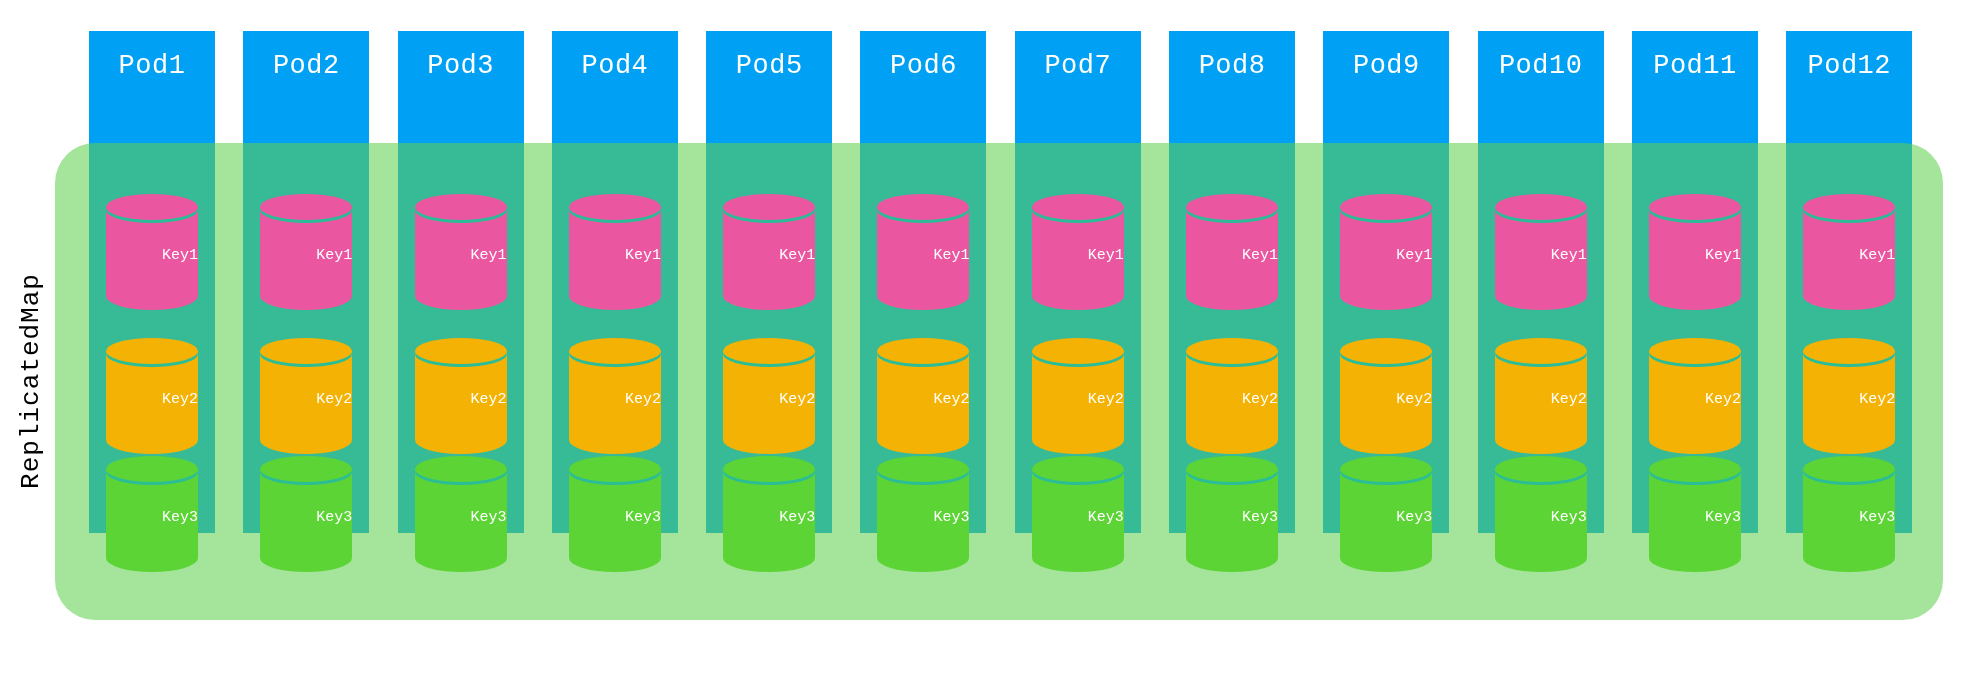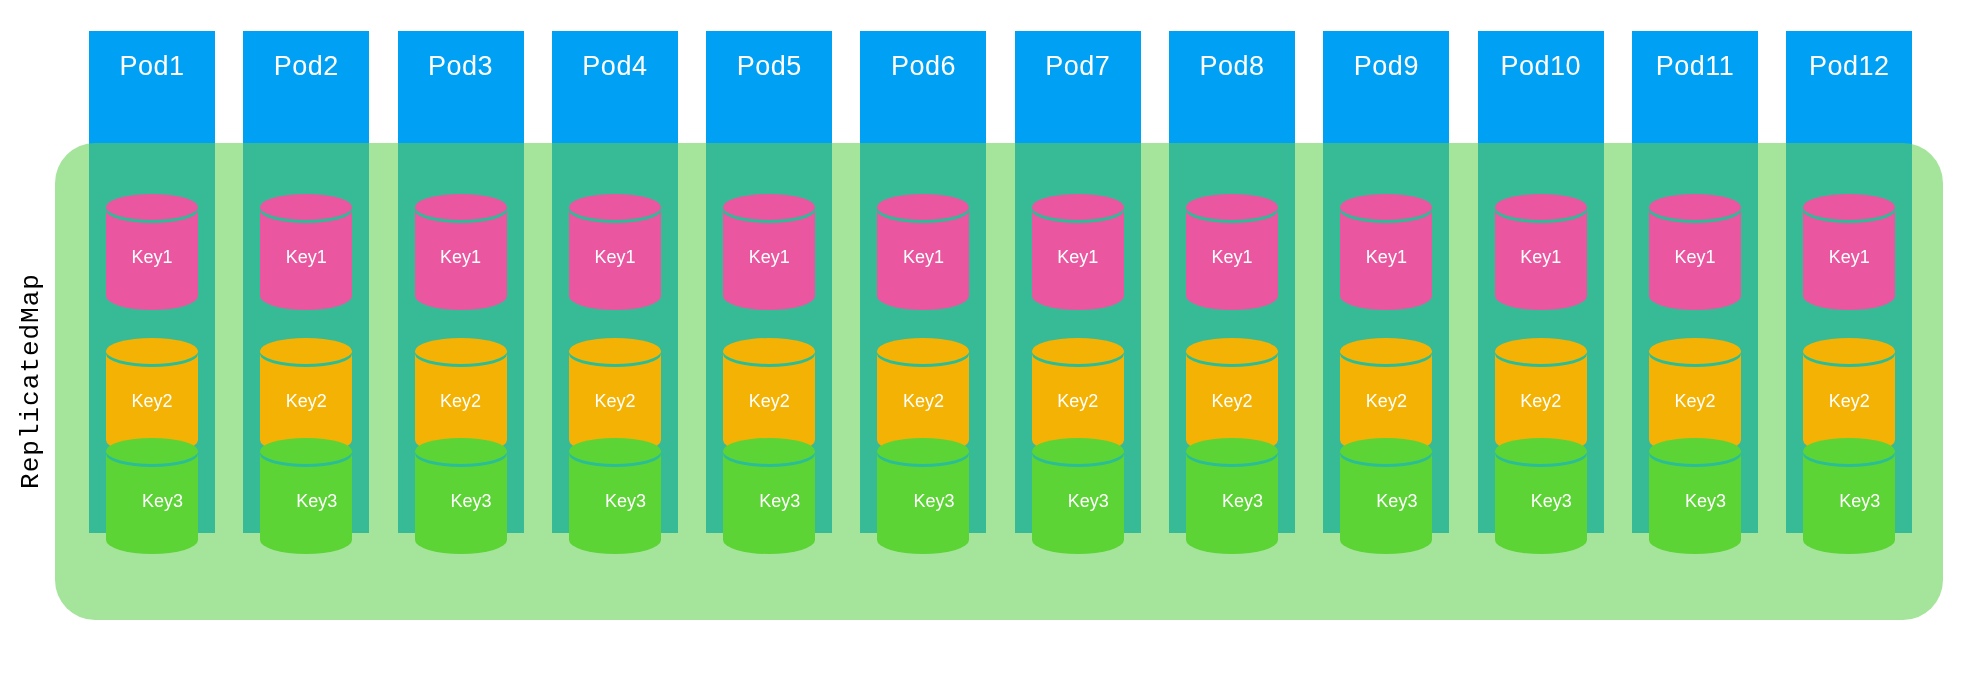--- a/index.html
+++ b/index.html
@@ -41,20 +41,21 @@
     top: 31px;
     display: flex;
     gap: 28.3px;
   }
   .pod {
     position: relative;
     width: 126px;
     height: 502px;
     background: var(--pod-blue, #00A1F4);
     flex: 0 0 auto;
+    font-family: Liberation Mono, monospace;
   }
   .pod-label {
     position: absolute;
     top: 20px;
     left: 0;
     width: 100%;
     text-align: center;
     color: var(--pod-label-text, #fff);
     font-size: 27px;
     letter-spacing: 0.5px;
@@ -92,27 +93,27 @@
     width: 92px;
     height: 26px;
     border-radius: 50%;
     background: var(--c);
   }
   .cyl-label {
     position: absolute;
     left: 0;
     top: 53px;
     width: 100%;
-    text-align: center;
+    text-align: right;
     color: var(--key-label-text, #fff);
-    font-size: 18px;
+    font-size: 15px;
   }
   .k0 { top: 163px; }
   .k1 { top: 307px; }
-  .k2 { top: 407px; padding-left: 21px; }
+  .k2 { top: 425px; }
 </style>
 </head>
 <body>
 
 <div class="canvas">
   <div class="map-label">ReplicatedMap</div>
   <div class="band"></div>
   <div class="pods">
       <div class="pod">
         <div class="pod-label">Pod1</div>

